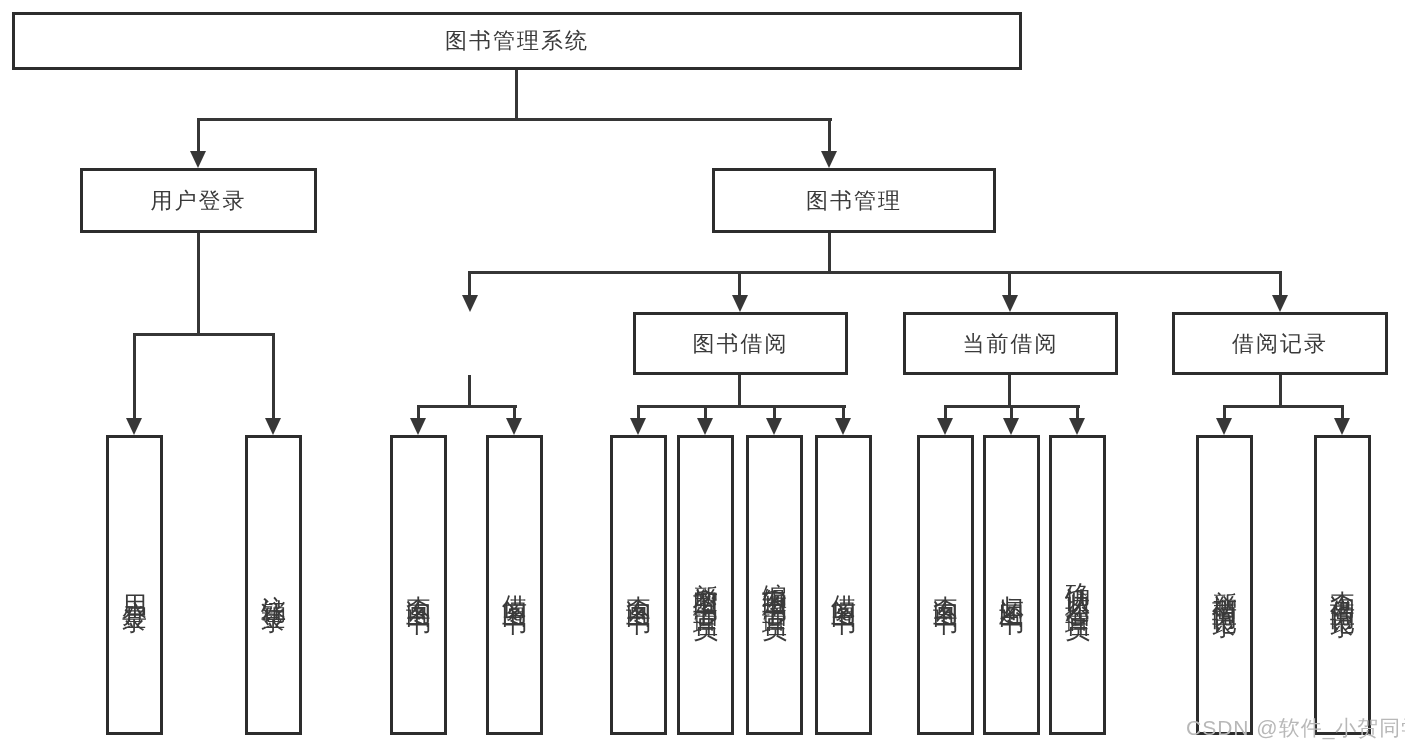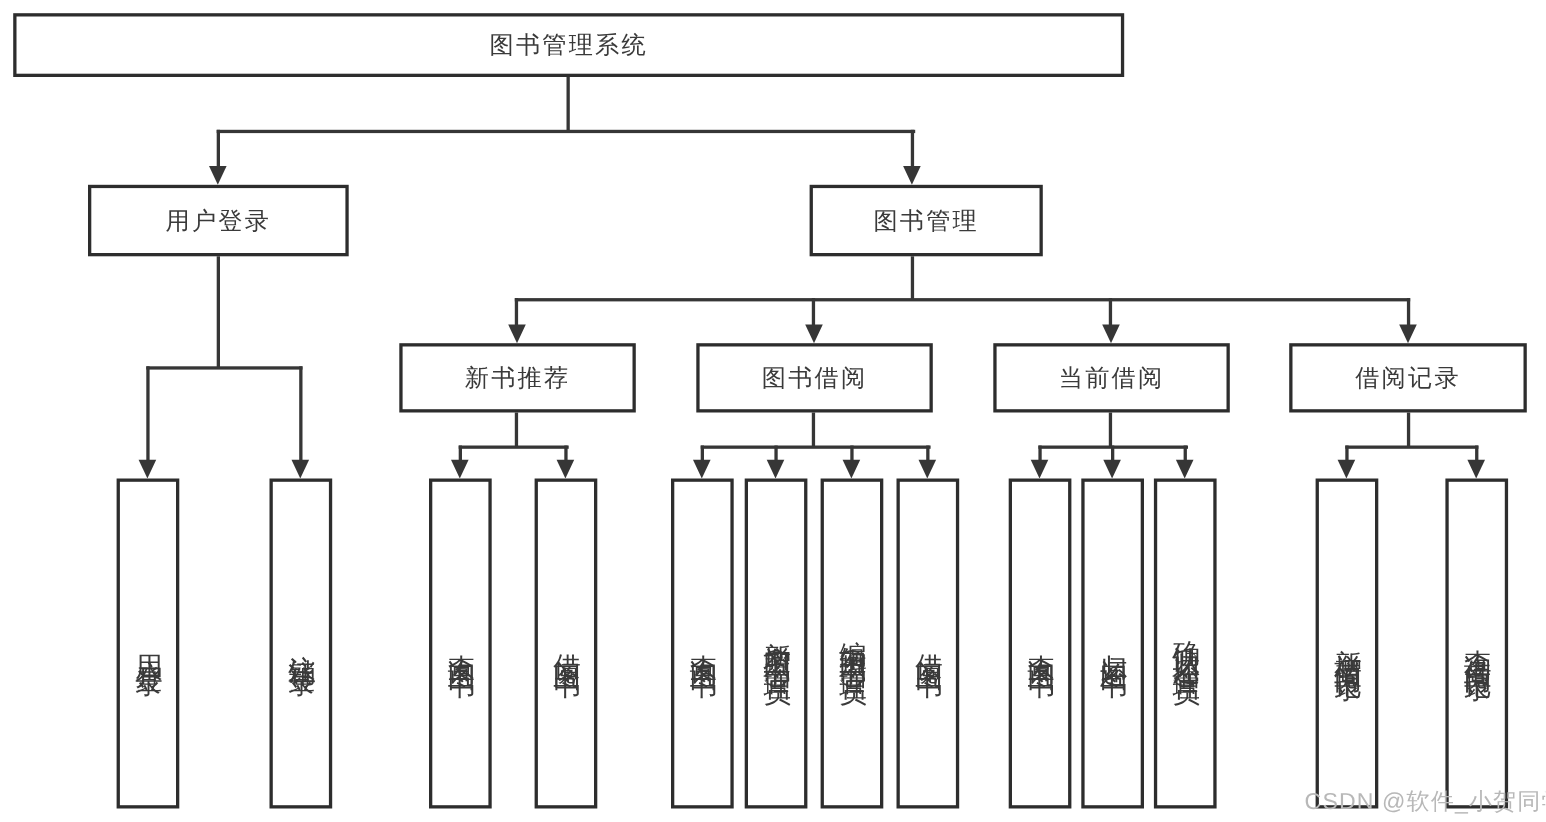--- a/index.html
+++ b/index.html
@@ -57,21 +57,21 @@
   <div class="line" style="left:515px;top:70px;width:3px;height:50px;"></div>
   <div class="line" style="left:197px;top:118px;width:635px;height:3px;"></div>
   <div class="line" style="left:197px;top:118px;width:3px;height:36px;"></div>
   <div class="arrow" style="left:190px;top:151px;"></div>
   <div class="line" style="left:828px;top:118px;width:3px;height:36px;"></div>
   <div class="arrow" style="left:821px;top:151px;"></div>
 
   <div class="box" style="left:80px;top:168px;width:237px;height:65px;">
     <span class="h-label">用户登录</span>
   </div>
-  <div class="box" style="left:712px;top:168px;width:212px;height:65px;margin-left:24px;">
+  <div class="box" style="left:712px;top:168px;width:284px;height:65px;">
     <span class="h-label">图书管理</span>
   </div>
 
   <div class="line" style="left:197px;top:233px;width:3px;height:102px;"></div>
   <div class="line" style="left:133px;top:333px;width:142px;height:3px;"></div>
   <div class="line" style="left:133px;top:333px;width:3px;height:87px;"></div>
   <div class="arrow" style="left:126px;top:418px;"></div>
   <div class="line" style="left:272px;top:333px;width:3px;height:87px;"></div>
   <div class="arrow" style="left:265px;top:418px;"></div>
 
@@ -79,23 +79,20 @@
   <div class="line" style="left:468px;top:271px;width:814px;height:3px;"></div>
   <div class="line" style="left:468px;top:271px;width:3px;height:26px;"></div>
   <div class="arrow" style="left:462px;top:295px;"></div>
   <div class="line" style="left:738px;top:271px;width:3px;height:26px;"></div>
   <div class="arrow" style="left:732px;top:295px;"></div>
   <div class="line" style="left:1008px;top:271px;width:3px;height:26px;"></div>
   <div class="arrow" style="left:1002px;top:295px;"></div>
   <div class="line" style="left:1279px;top:271px;width:3px;height:26px;"></div>
   <div class="arrow" style="left:1272px;top:295px;"></div>
 
-  <div class="box" style="left:363px;top:312px;width:215px;height:63px;">
-    <span class="h-label">新书推荐</span>
-  </div>
   <div class="box" style="left:903px;top:312px;width:215px;height:63px;">
     <span class="h-label">当前借阅</span>
   </div>
   <div class="box" style="left:633px;top:312px;width:215px;height:63px;">
     <span class="h-label">图书借阅</span>
   </div>
   <div class="box" style="left:1172px;top:312px;width:216px;height:63px;">
     <span class="h-label">借阅记录</span>
   </div>
 

